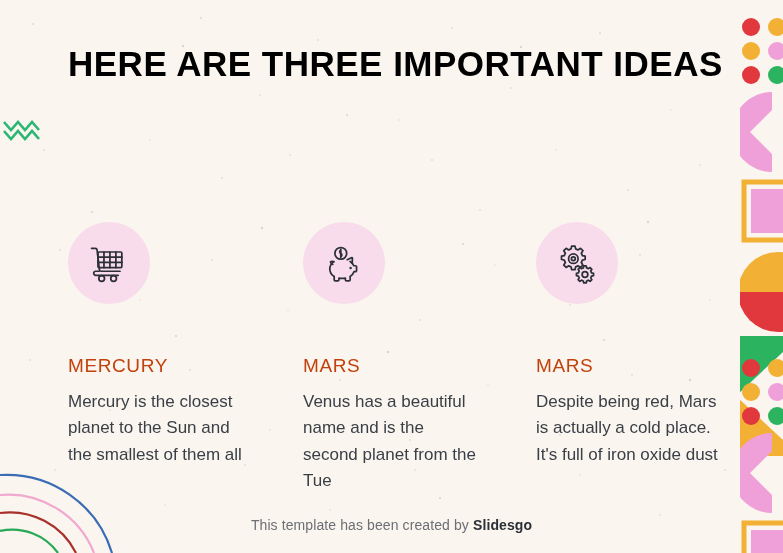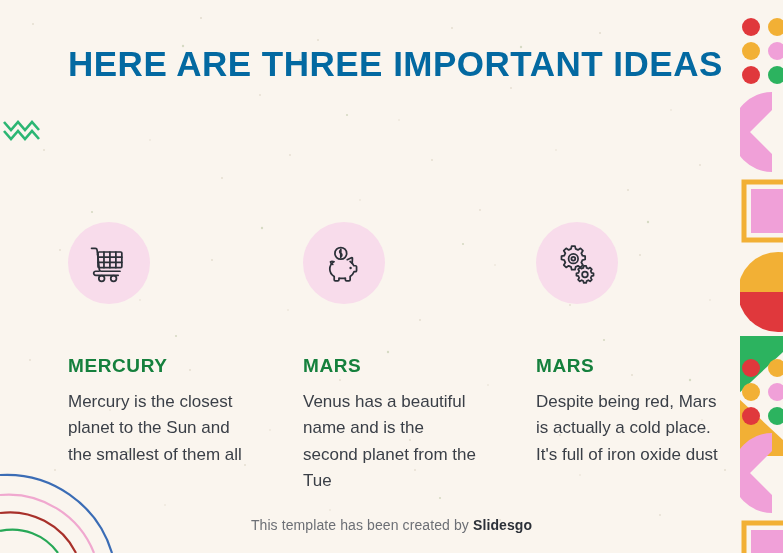--- a/index.html
+++ b/index.html
@@ -18,44 +18,44 @@
     position:absolute; inset:0; z-index:3;
   }
   
   .title {
     position:absolute;
     left:68px; top:45px;
     width:640px;
     font-size:35px;
     font-weight:bold;
     letter-spacing:0.5px;
-    color:#0369a1;
+    color:#000000;
     line-height:1.1;
     white-space:nowrap;
   }
   
   .col { position:absolute; width:200px; }
   .col-0 { left:68px; }
   .col-1 { left:303px; }
   .col-2 { left:536px; width:205px; }
   .icon-circle {
     position:absolute;
     top:0; left:0;
     width:82px; height:82px;
     border-radius:50%;
     background:#f8dceb;
     display:flex; align-items:center; justify-content:center;
   }
   .col-heading {
     position:absolute;
     top:133px; left:0;
     font-size:19px;
-    font-weight:bold;
+    font-weight:normal;
     letter-spacing:0.6px;
-    color:#15803d;
+    color:#c2410c;
   }
   .col-body {
     position:absolute;
     top:167px; left:0;
     width:180px;
     font-size:17px;
     line-height:1.55;
     color:#3a3f47;
   }
   .col-2 .col-body { width:190px; }

